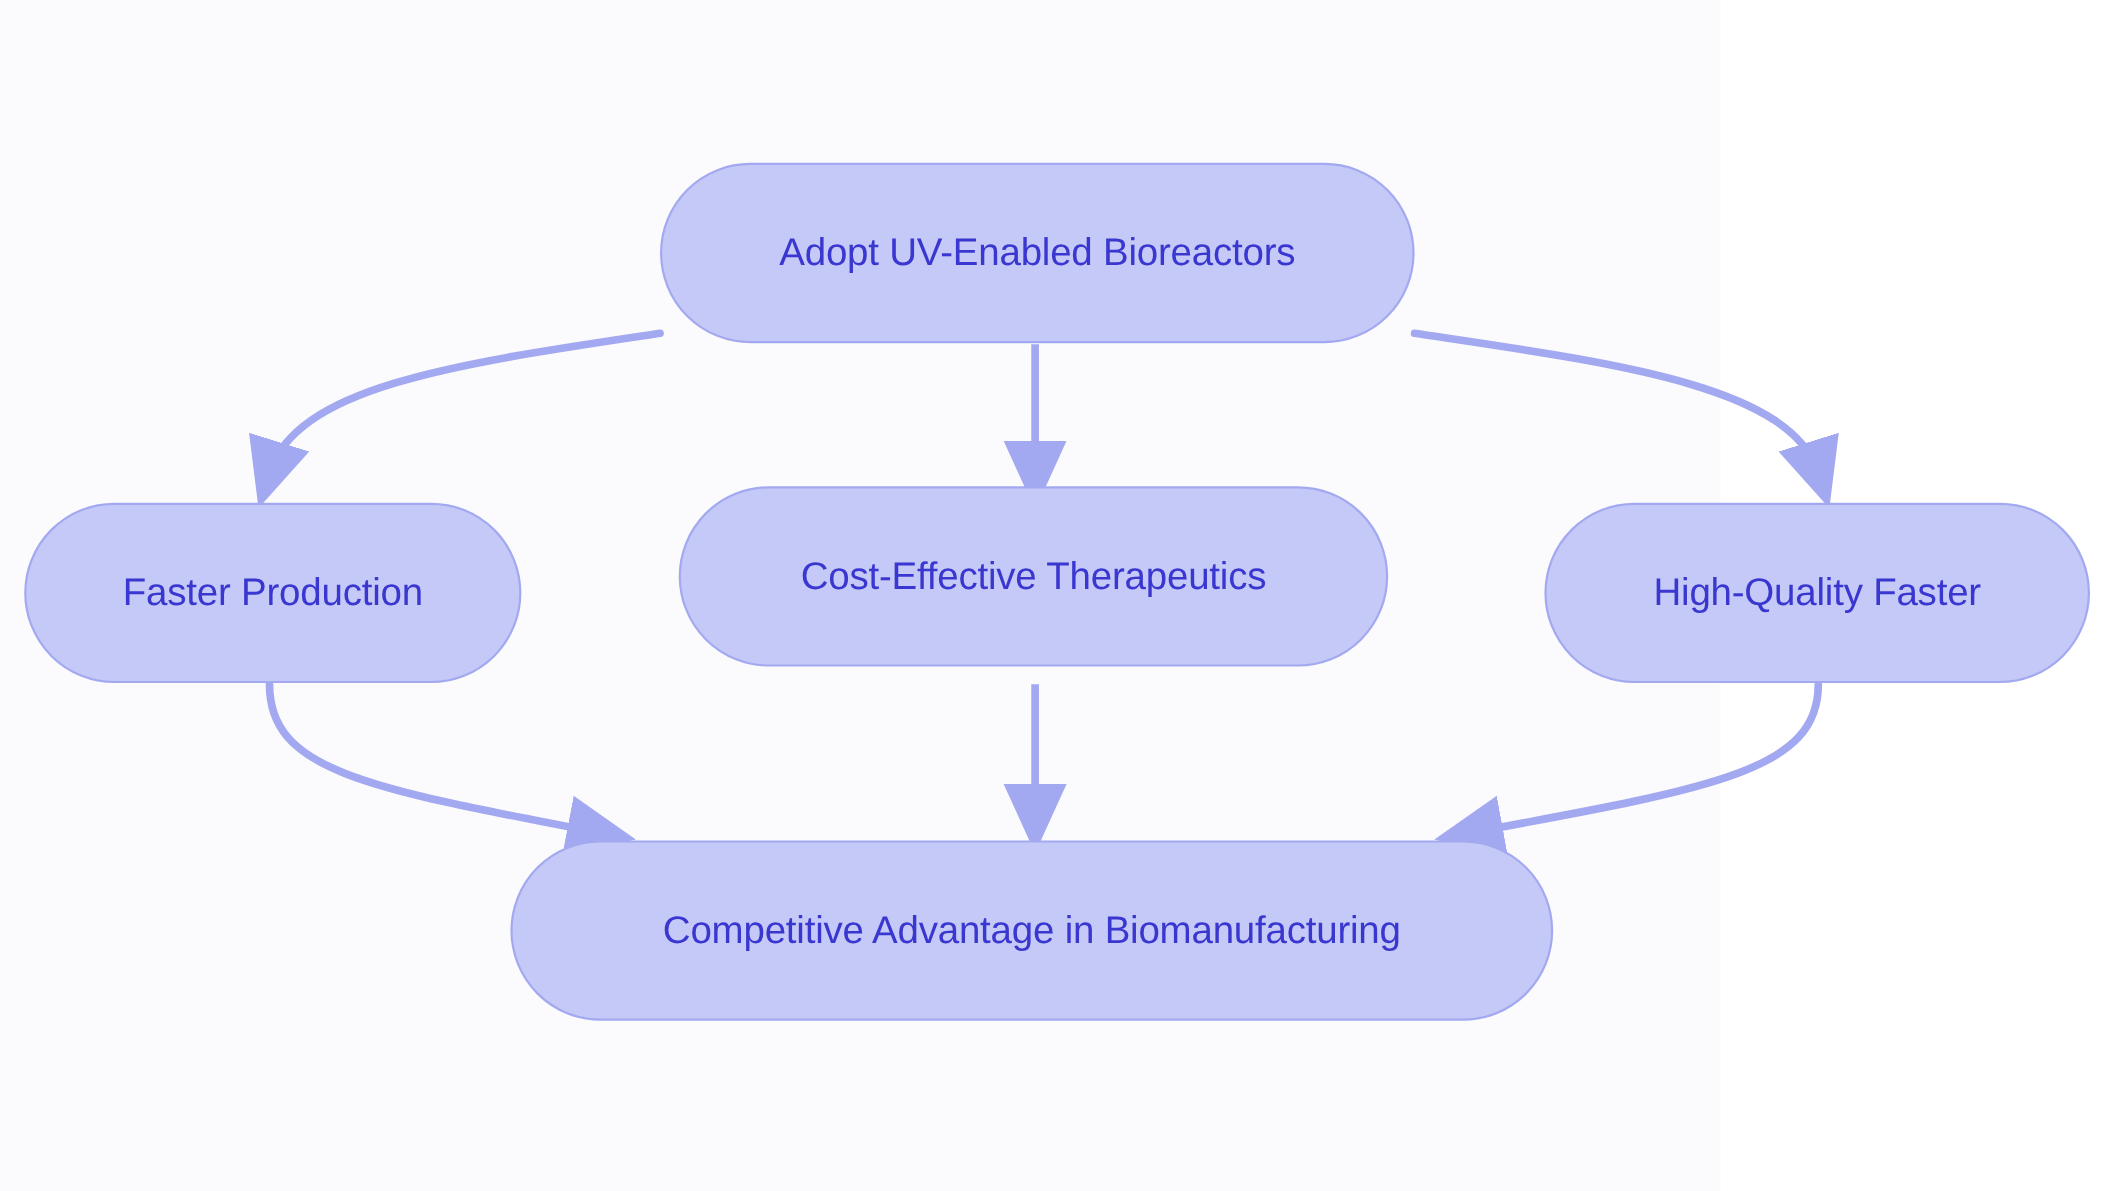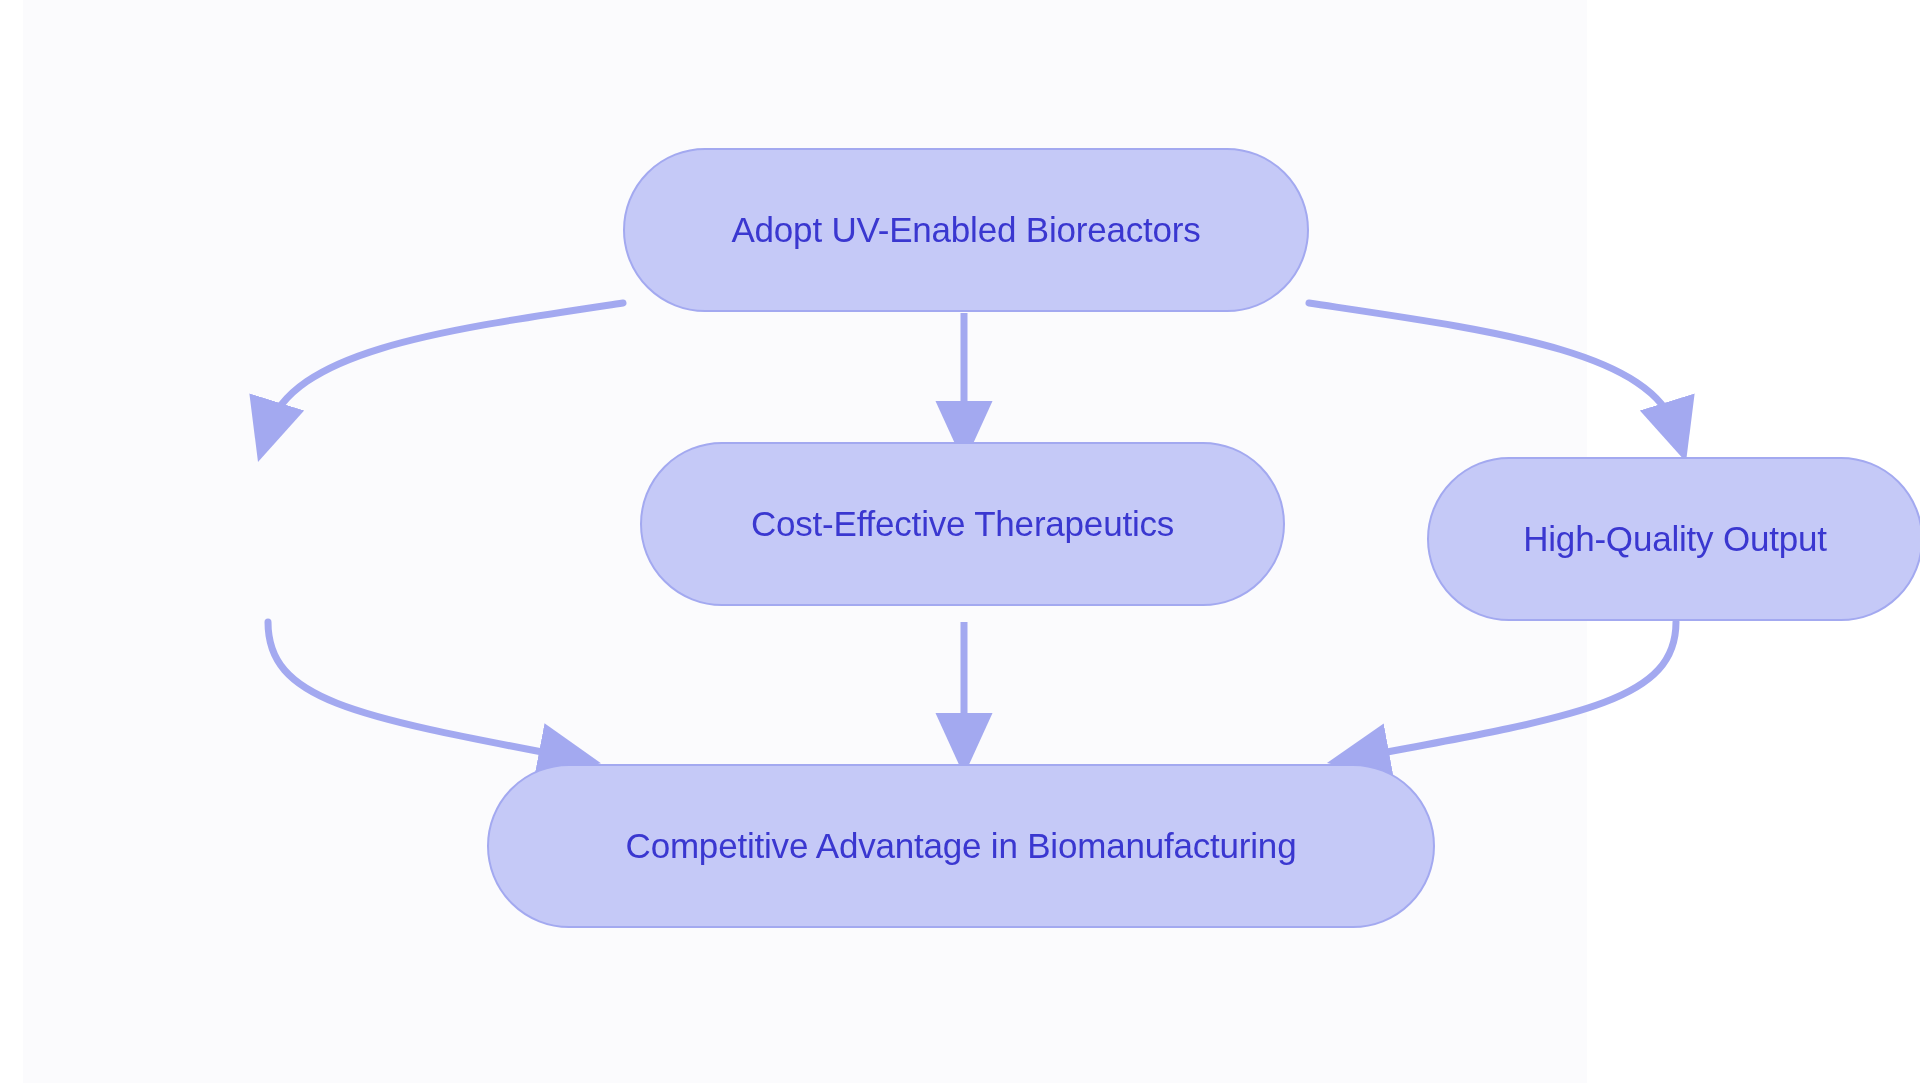--- a/index.html
+++ b/index.html
@@ -12,21 +12,20 @@
     width: 1920px;
     height: 1083px;
     overflow: hidden;
     font-family: "Liberation Sans", sans-serif;
   }
   #canvas {
     position: relative;
     width: 1564px;
     height: 1083px;
     background: #fbfbfd;
-    margin-left: 23px;
   }
   #edge-layer {
     position: absolute;
     left: 0;
     top: 0;
     width: 1920px;
     height: 1083px;
     pointer-events: none;
   }
   .node {
@@ -90,26 +89,29 @@
 
     <g>
       <path d="M 1653 622 C 1653 700, 1560 716, 1337 757" fill="none" stroke="#a3a9f0" stroke-width="7" stroke-linecap="round" marker-end="url(#arrowhead)"></path>
     </g>
   </svg>
 
   <div class="node" id="node-root">
     <span class="node-label">Adopt UV-Enabled Bioreactors</span>
   </div>
 
+  <div class="node" id="node-faster">
+    <span class="node-label">Faster Production</span>
+  </div>
 
   <div class="node" id="node-cost">
     <span class="node-label">Cost-Effective Therapeutics</span>
   </div>
 
   <div class="node" id="node-high">
-    <span class="node-label">High-Quality Output</span>
+    <span class="node-label">High-Quality Faster</span>
   </div>
 
   <div class="node" id="node-adv">
     <span class="node-label">Competitive Advantage in Biomanufacturing</span>
   </div>
 
 </div>
 
 </body></html>

